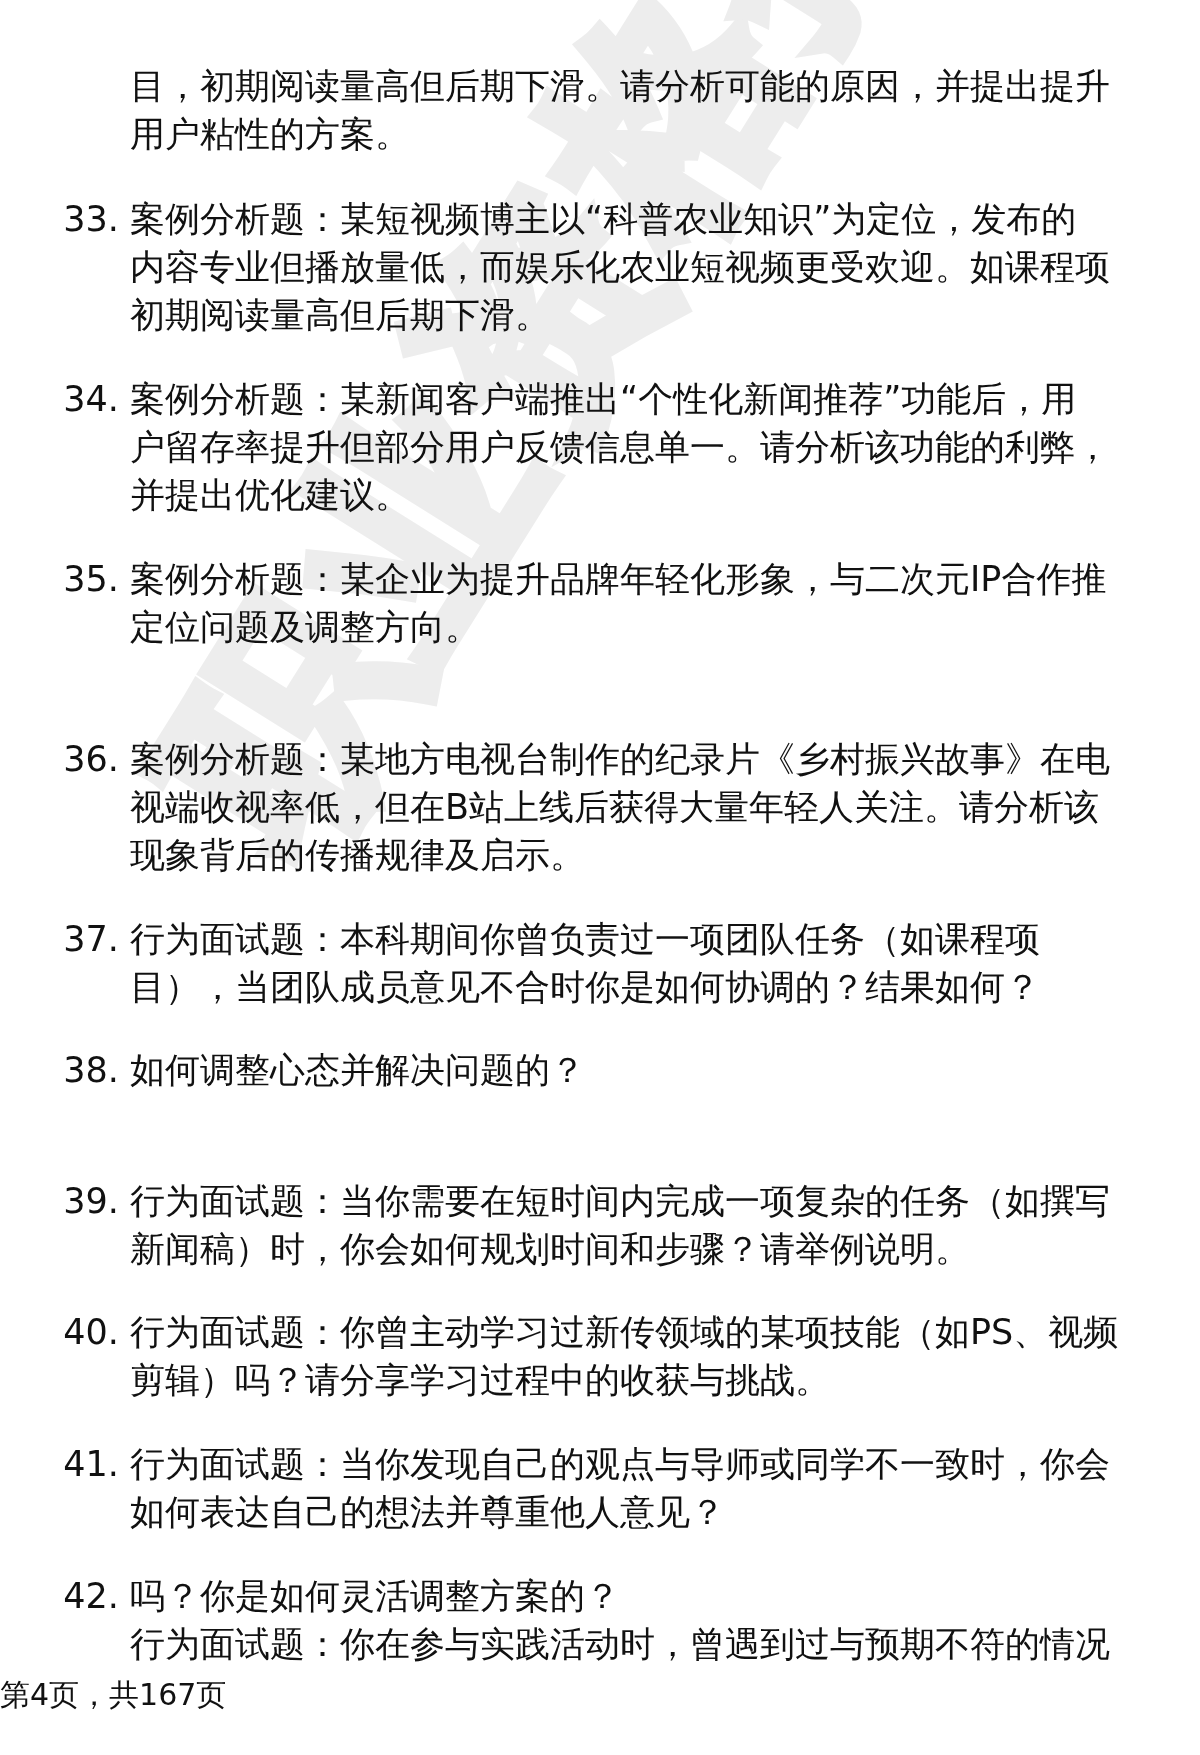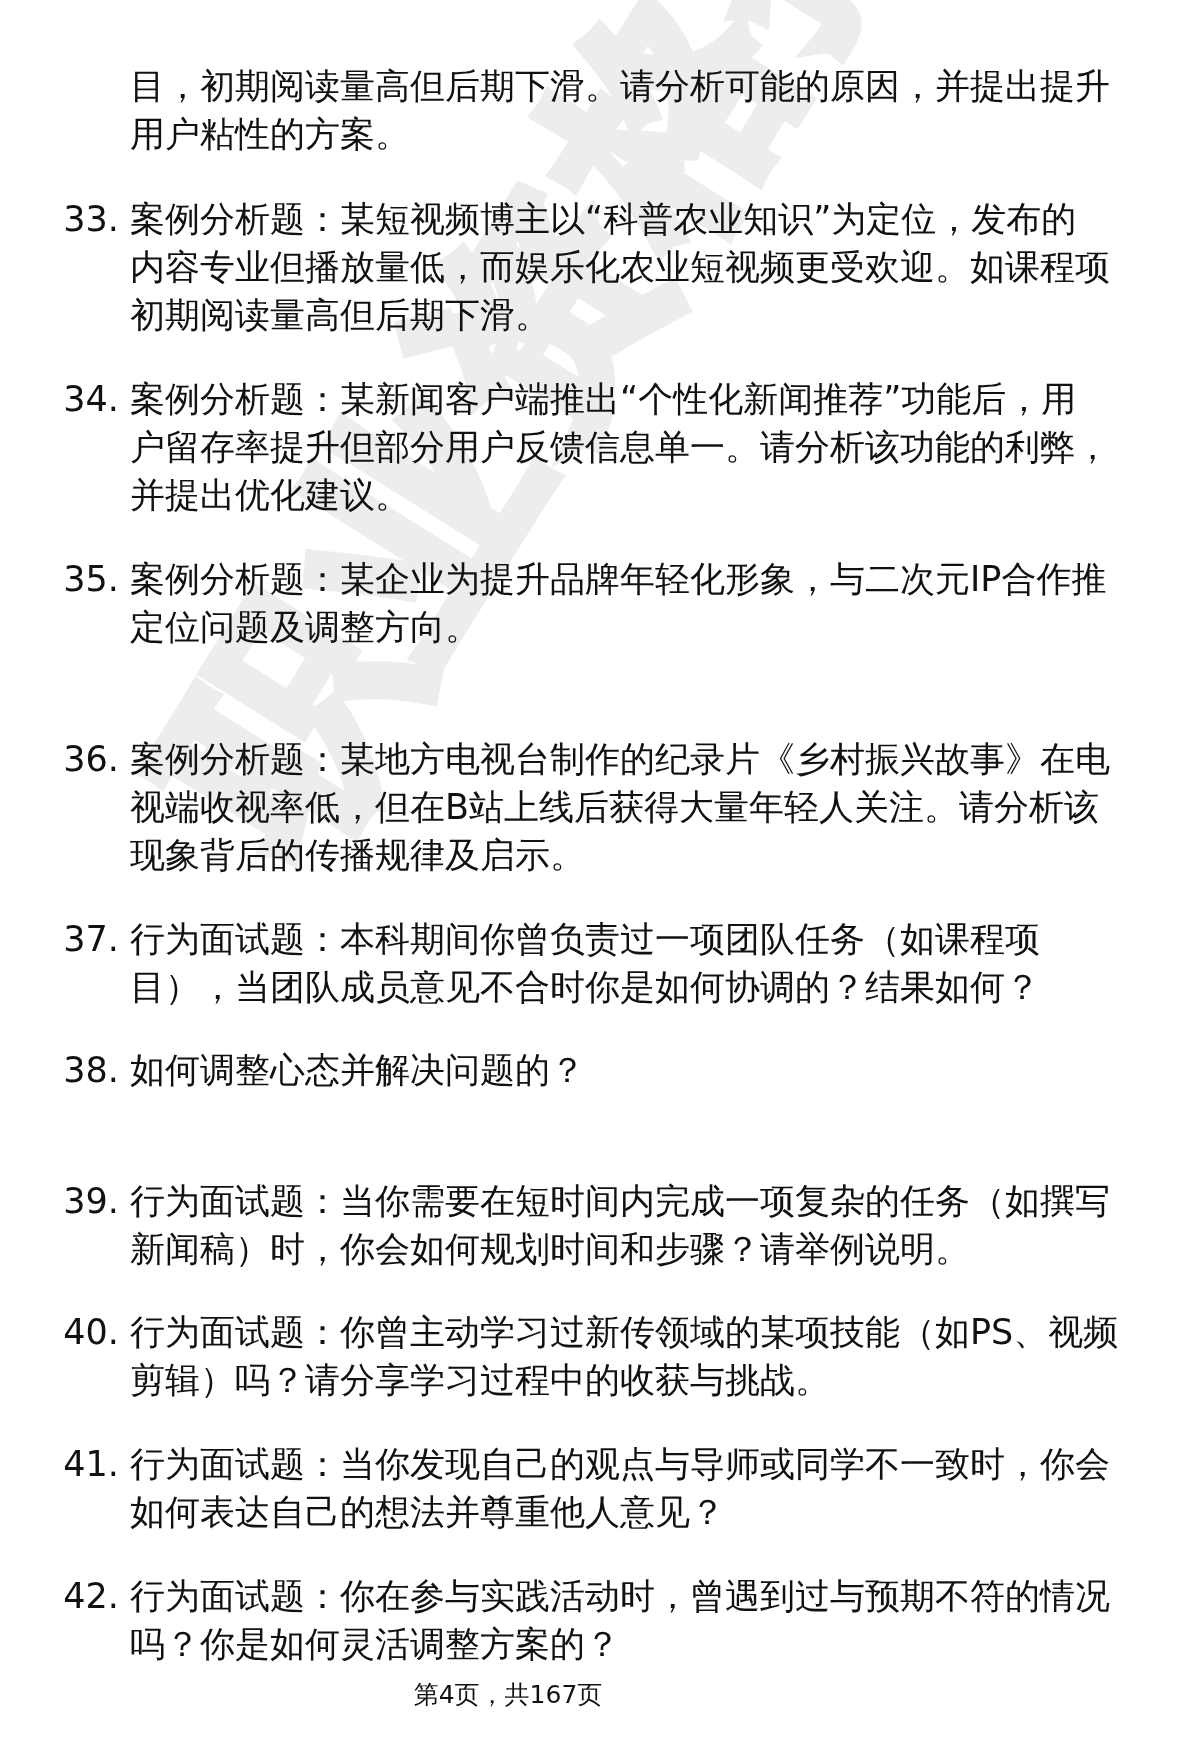--- a/index.html
+++ b/index.html
@@ -64,22 +64,22 @@
     }
     .q-text .line {
       display: block;
       white-space: nowrap;
     }
     .footer {
       position: absolute;
       left: 0;
       width: 1016px;
       top: 1675px;
-      text-align: center;
-      font-size: 25px;
+      text-align: left;
+      font-size: 30px;
       line-height: 40px;
       color: #111111;
     }
   </style>
 </head>
 <body>
 
 <div class="watermark">职业资格招聘</div>
 
 <div class="page">
@@ -161,20 +161,20 @@
     <span class="q-num">41.</span>
     <div class="q-text">
       <span class="line">行为面试题：当你发现自己的观点与导师或同学不一致时，你会</span>
       <span class="line">如何表达自己的想法并尊重他人意见？</span>
     </div>
   </div>
 
   <div class="question" style="top:1572px;">
     <span class="q-num">42.</span>
     <div class="q-text">
+      <span class="line">吗？你是如何灵活调整方案的？</span>
       <span class="line">行为面试题：你在参与实践活动时，曾遇到过与预期不符的情况</span>
-      <span class="line">吗？你是如何灵活调整方案的？</span>
     </div>
   </div>
 
   <div class="footer">第4页，共167页</div>
 
 </div>
 
 </body></html>

